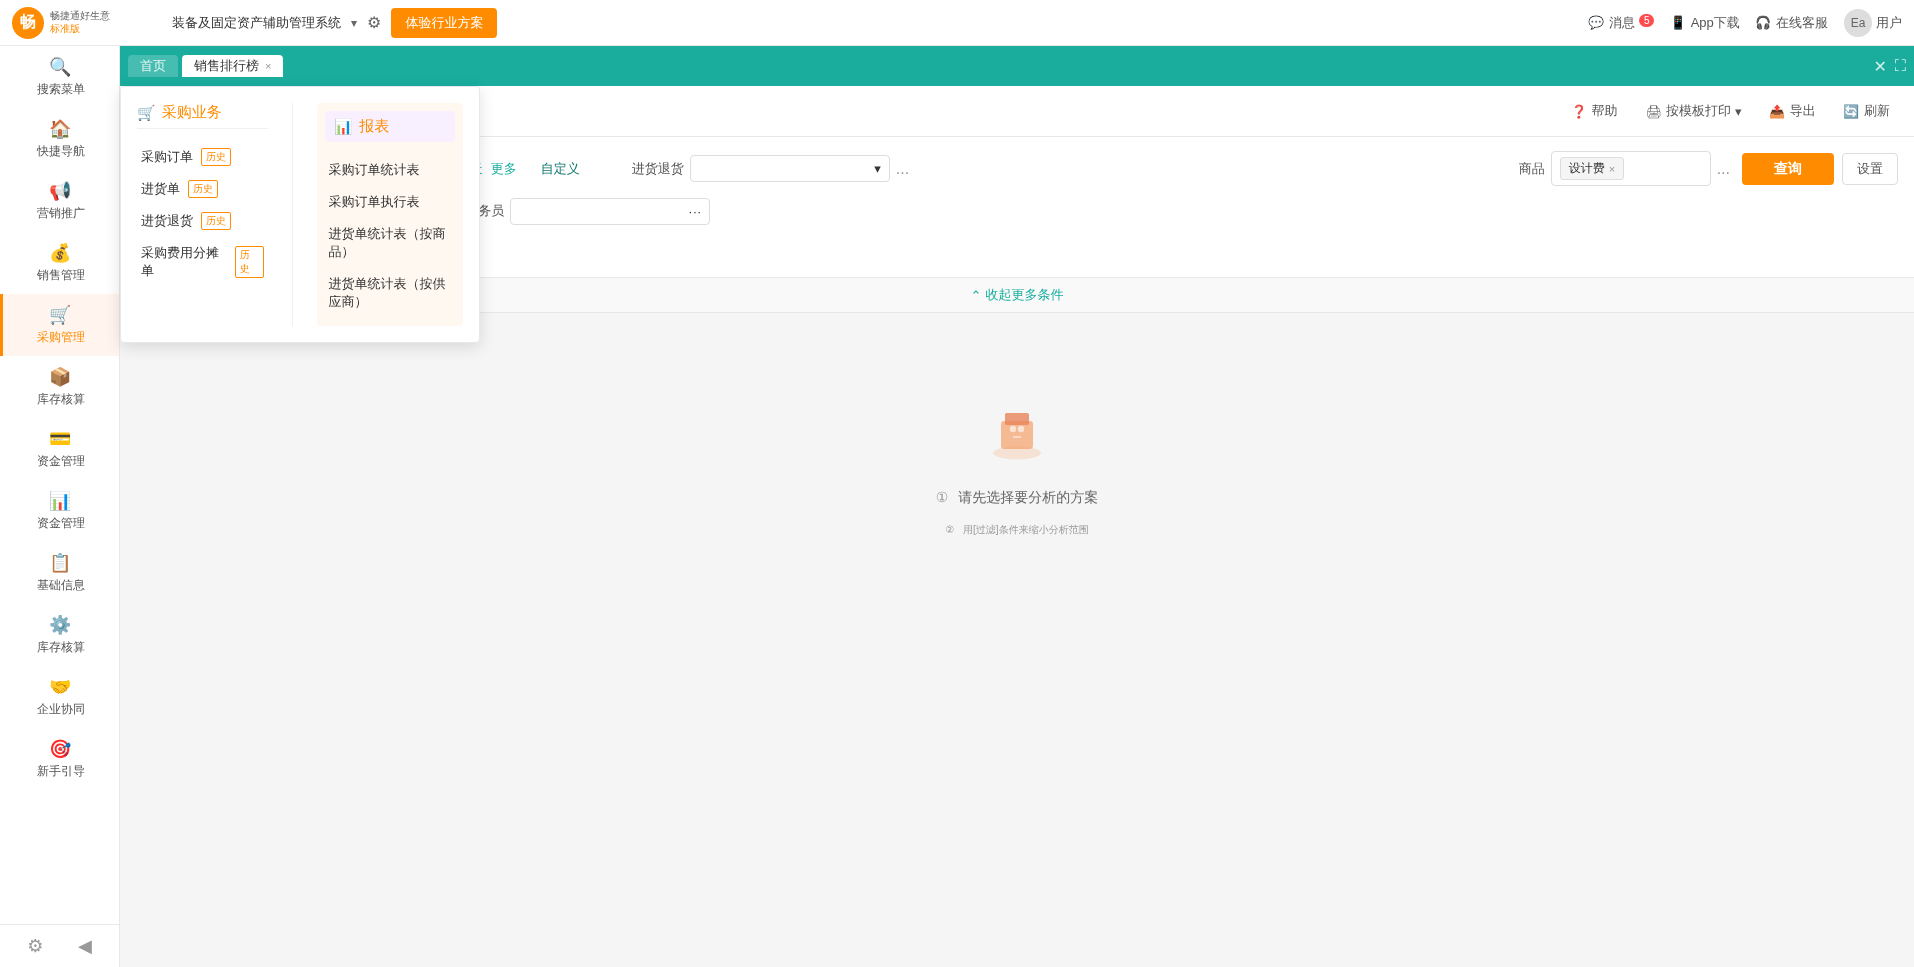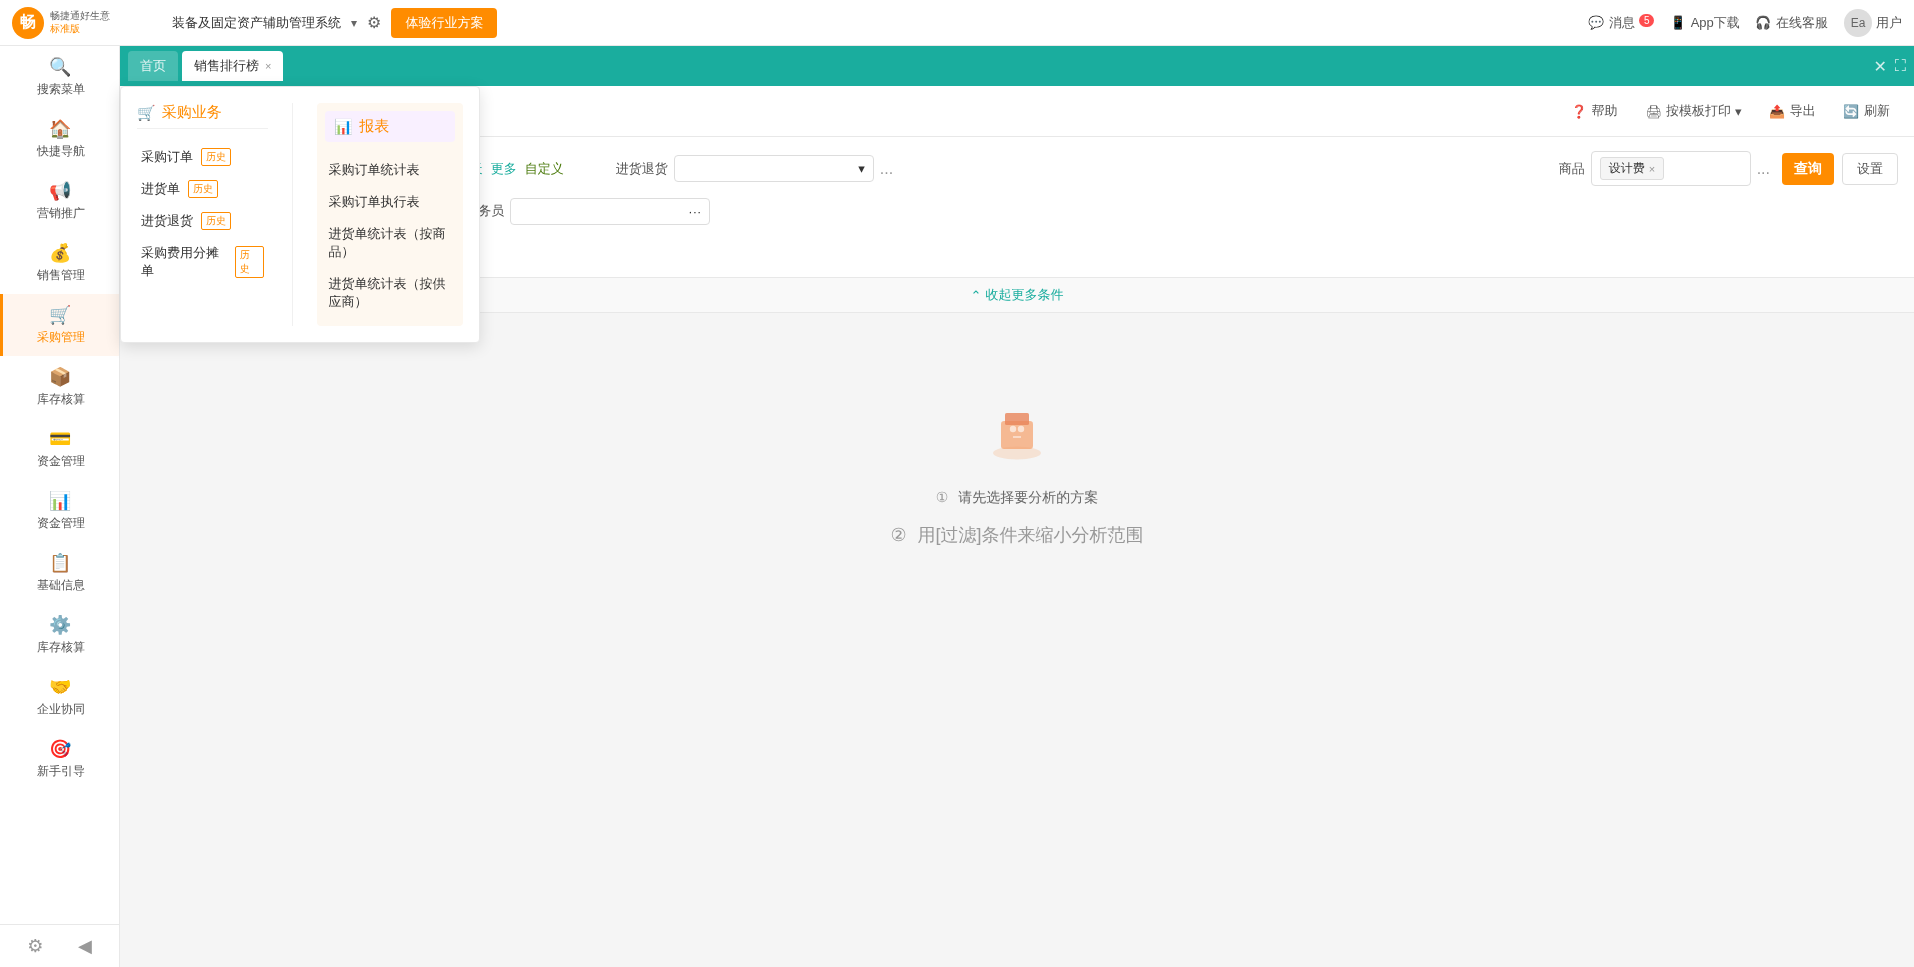--- a/index.html
+++ b/index.html
@@ -156,21 +156,21 @@
     
     .tab-bar {
       height: 40px;
       background: #1aad9e;
       display: flex;
       align-items: center;
       padding: 0 8px;
       gap: 4px;
     }
     .tab-item {
-      height: 30px;
+      height: 22px;
       padding: 0 12px;
       border-radius: 4px 4px 0 0;
       display: flex;
       align-items: center;
       gap: 6px;
       cursor: pointer;
       font-size: 13px;
       color: rgba(255,255,255,0.85);
     }
     .tab-item.home { background: rgba(255,255,255,0.2); }
@@ -261,39 +261,39 @@
     .date-shortcuts {
       display: flex;
       align-items: center;
       gap: 8px;
     }
     .date-shortcut {
       color: #1aad9e;
       cursor: pointer;
       font-size: 13px;
     }
-    .date-shortcut.active { color: #4d7c0f; }
+    .date-shortcut.active { color: #0f766e; margin-left: 16px; }
 
     .tag-item {
       background: #f5f5f5;
       border: 1px solid #ddd;
       border-radius: 3px;
       padding: 2px 8px;
       font-size: 12px;
       display: flex;
       align-items: center;
       gap: 4px;
     }
     .tag-close { cursor: pointer; color: #999; font-size: 11px; }
 
     .query-btn {
       background: #ff8c00;
       color: white;
       border: none;
-      padding: 7px 12px;
+      padding: 7px 32px;
       border-radius: 4px;
       cursor: pointer;
       font-size: 14px;
       font-weight: bold;
     }
     .settings-btn {
       background: #fff;
       border: 1px solid #ddd;
       color: #555;
       padding: 6px 14px;
@@ -325,21 +325,21 @@
       align-items: center;
       justify-content: center;
       padding: 80px 20px;
       gap: 16px;
     }
     .empty-icon {
       width: 80px;
       height: 80px;
     }
     .empty-text { color: #666; font-size: 14px; }
-    .empty-hint { color: #999; font-size: 18px; }
+    .empty-hint { color: #999; font-size: 10px; }
 
     
     .dropdown-menu {
       position: fixed;
       top: 86px;
       left: 120px;
       width: 360px;
       background: #fff;
       border: 1px solid #e8e8e8;
       border-radius: 4px;

